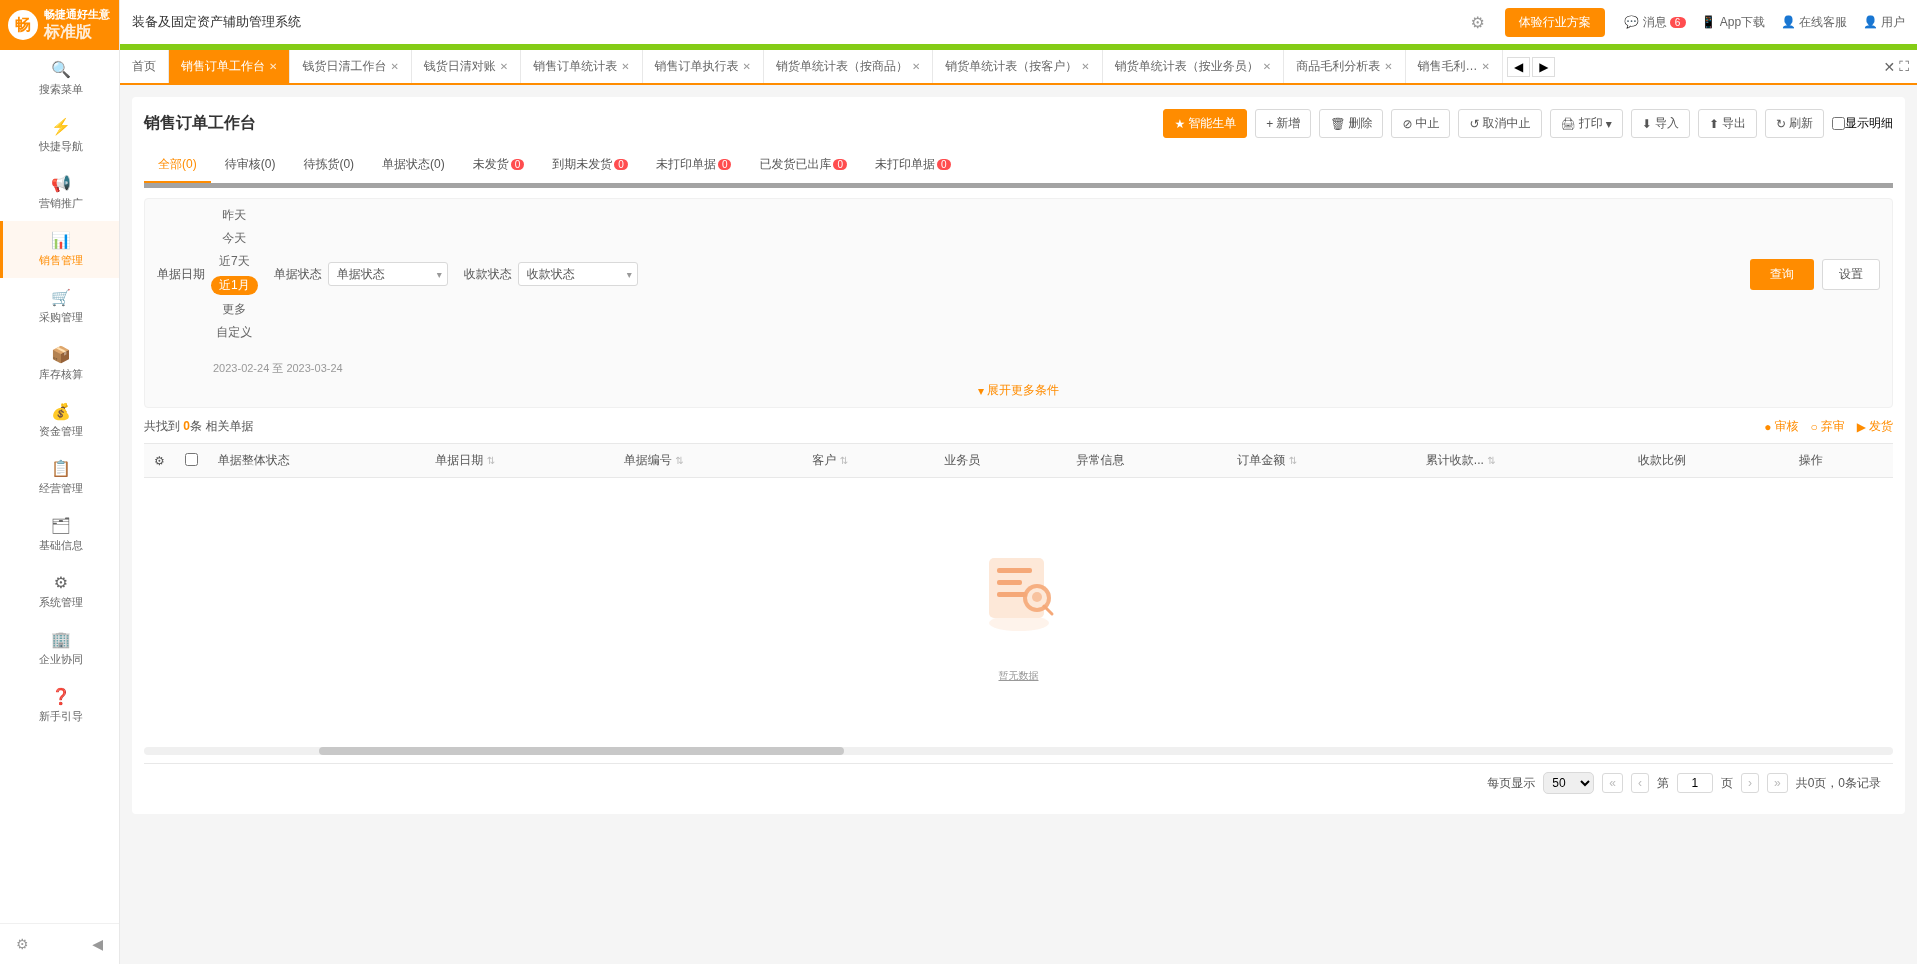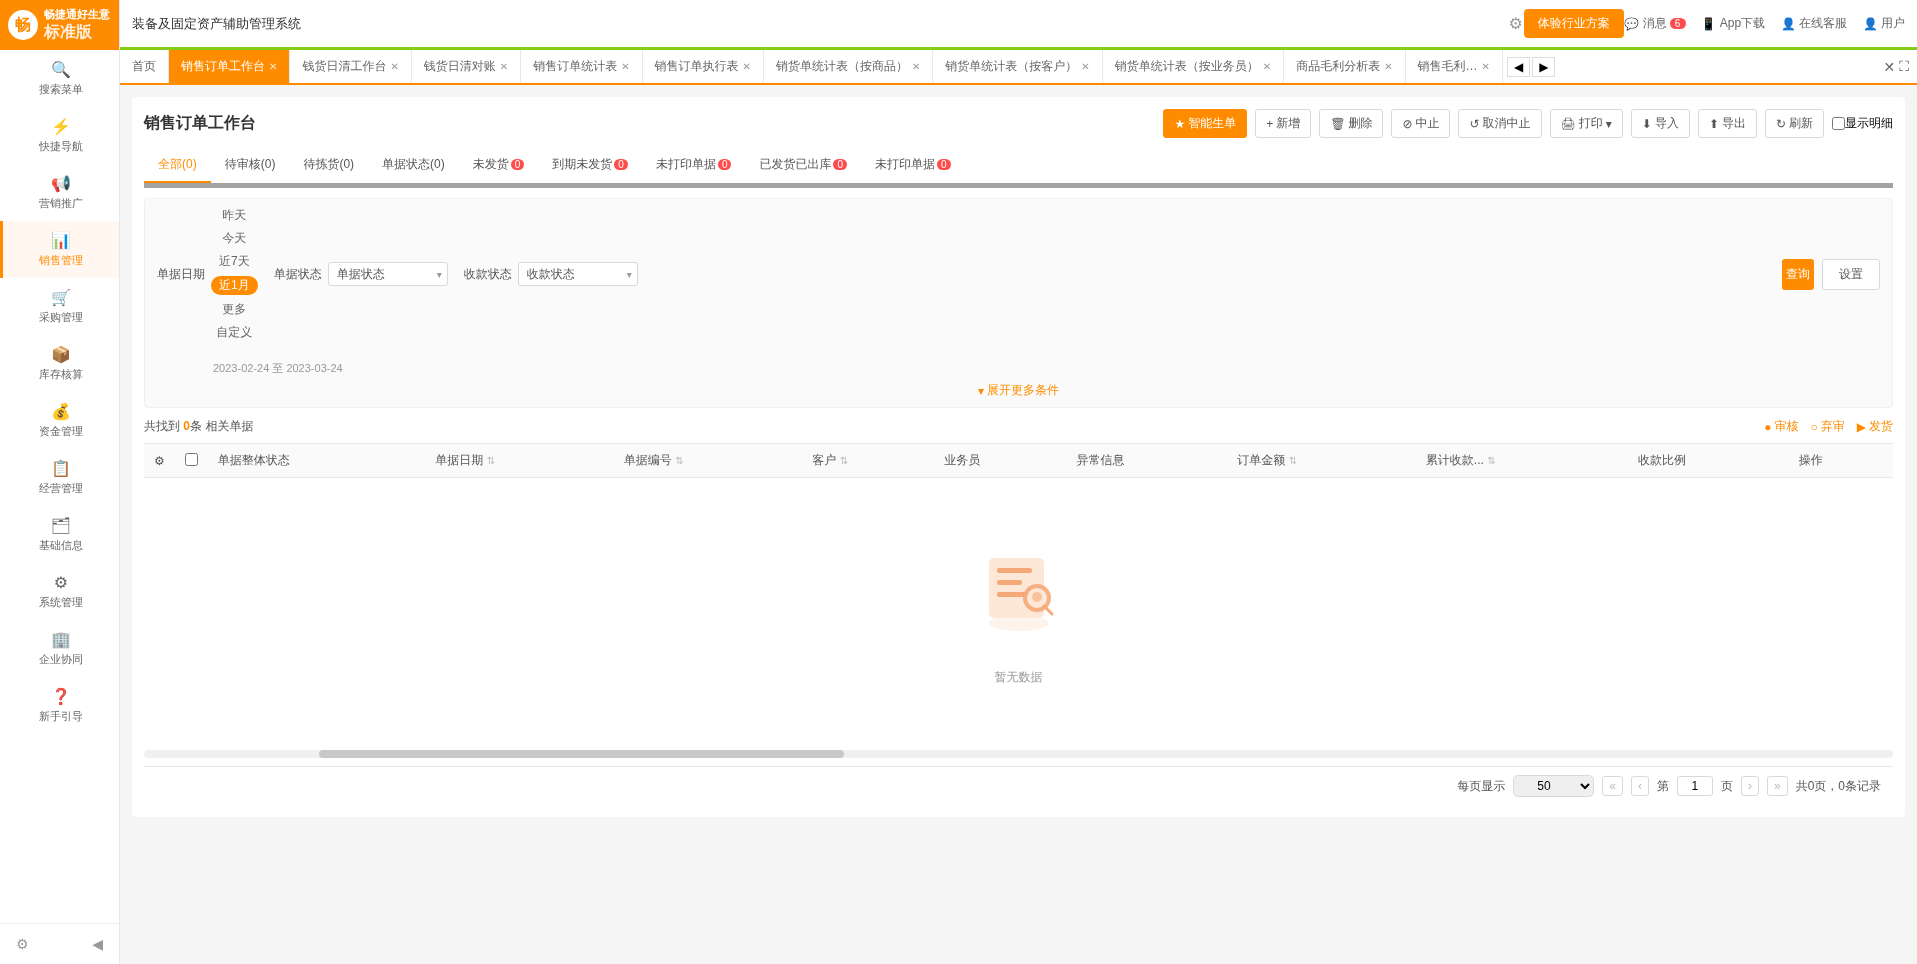--- a/index.html
+++ b/index.html
@@ -76,22 +76,22 @@
       overflow: hidden;
     }
 
     
     .top-header {
       background: #fff;
       height: 50px;
       display: flex;
       align-items: center;
       padding: 0 12px;
-      border-bottom: 3px solid #84cc16;
-      gap: 1px;
+      border-bottom: 6px solid #84cc16;
+      gap: 20px;
     }
     .top-header-title {
       font-size: 13px;
       color: #333;
       flex: 1;
     }
     .top-header-btn {
       background: #ff8c00;
       color: #fff;
       border: none;
@@ -294,21 +294,21 @@
     }
     .filter-row2 {
       display: flex;
       justify-content: center;
       margin-top: 6px;
     }
     .query-btn {
       background: #ff8c00;
       color: #fff;
       border: none;
-      padding: 6px 4px;
+      padding: 6px 20px;
       border-radius: 3px;
       cursor: pointer;
       font-size: 12px;
     }
     .settings-btn {
       background: #fff;
       color: #555;
       border: 1px solid #d9d9d9;
       padding: 6px 16px;
       border-radius: 3px;
@@ -361,39 +361,40 @@
     .empty-state {
       text-align: center;
       padding: 60px 0;
     }
     .empty-icon {
       font-size: 80px;
       margin-bottom: 12px;
     }
     .empty-text {
       color: #999;
-      font-size: 12px;
+      font-size: 10px;
+      text-decoration: underline;
     }
 
     
     .pagination-bar {
       display: flex;
       align-items: center;
       justify-content: flex-end;
       padding: 8px 12px;
       gap: 8px;
       font-size: 12px;
       color: #555;
       border-top: 1px solid #e8e8e8;
       margin-top: 8px;
     }
     .page-size-select {
       border: 1px solid #d9d9d9;
       border-radius: 5px;
-      padding: 2px 19px;
+      padding: 2px 4px;
       font-size: 12px;
     }
     .page-btn {
       border: 1px solid #d9d9d9;
       background: #fff;
       cursor: pointer;
       padding: 2px 6px;
       border-radius: 3px;
       font-size: 12px;
       color: #555;

